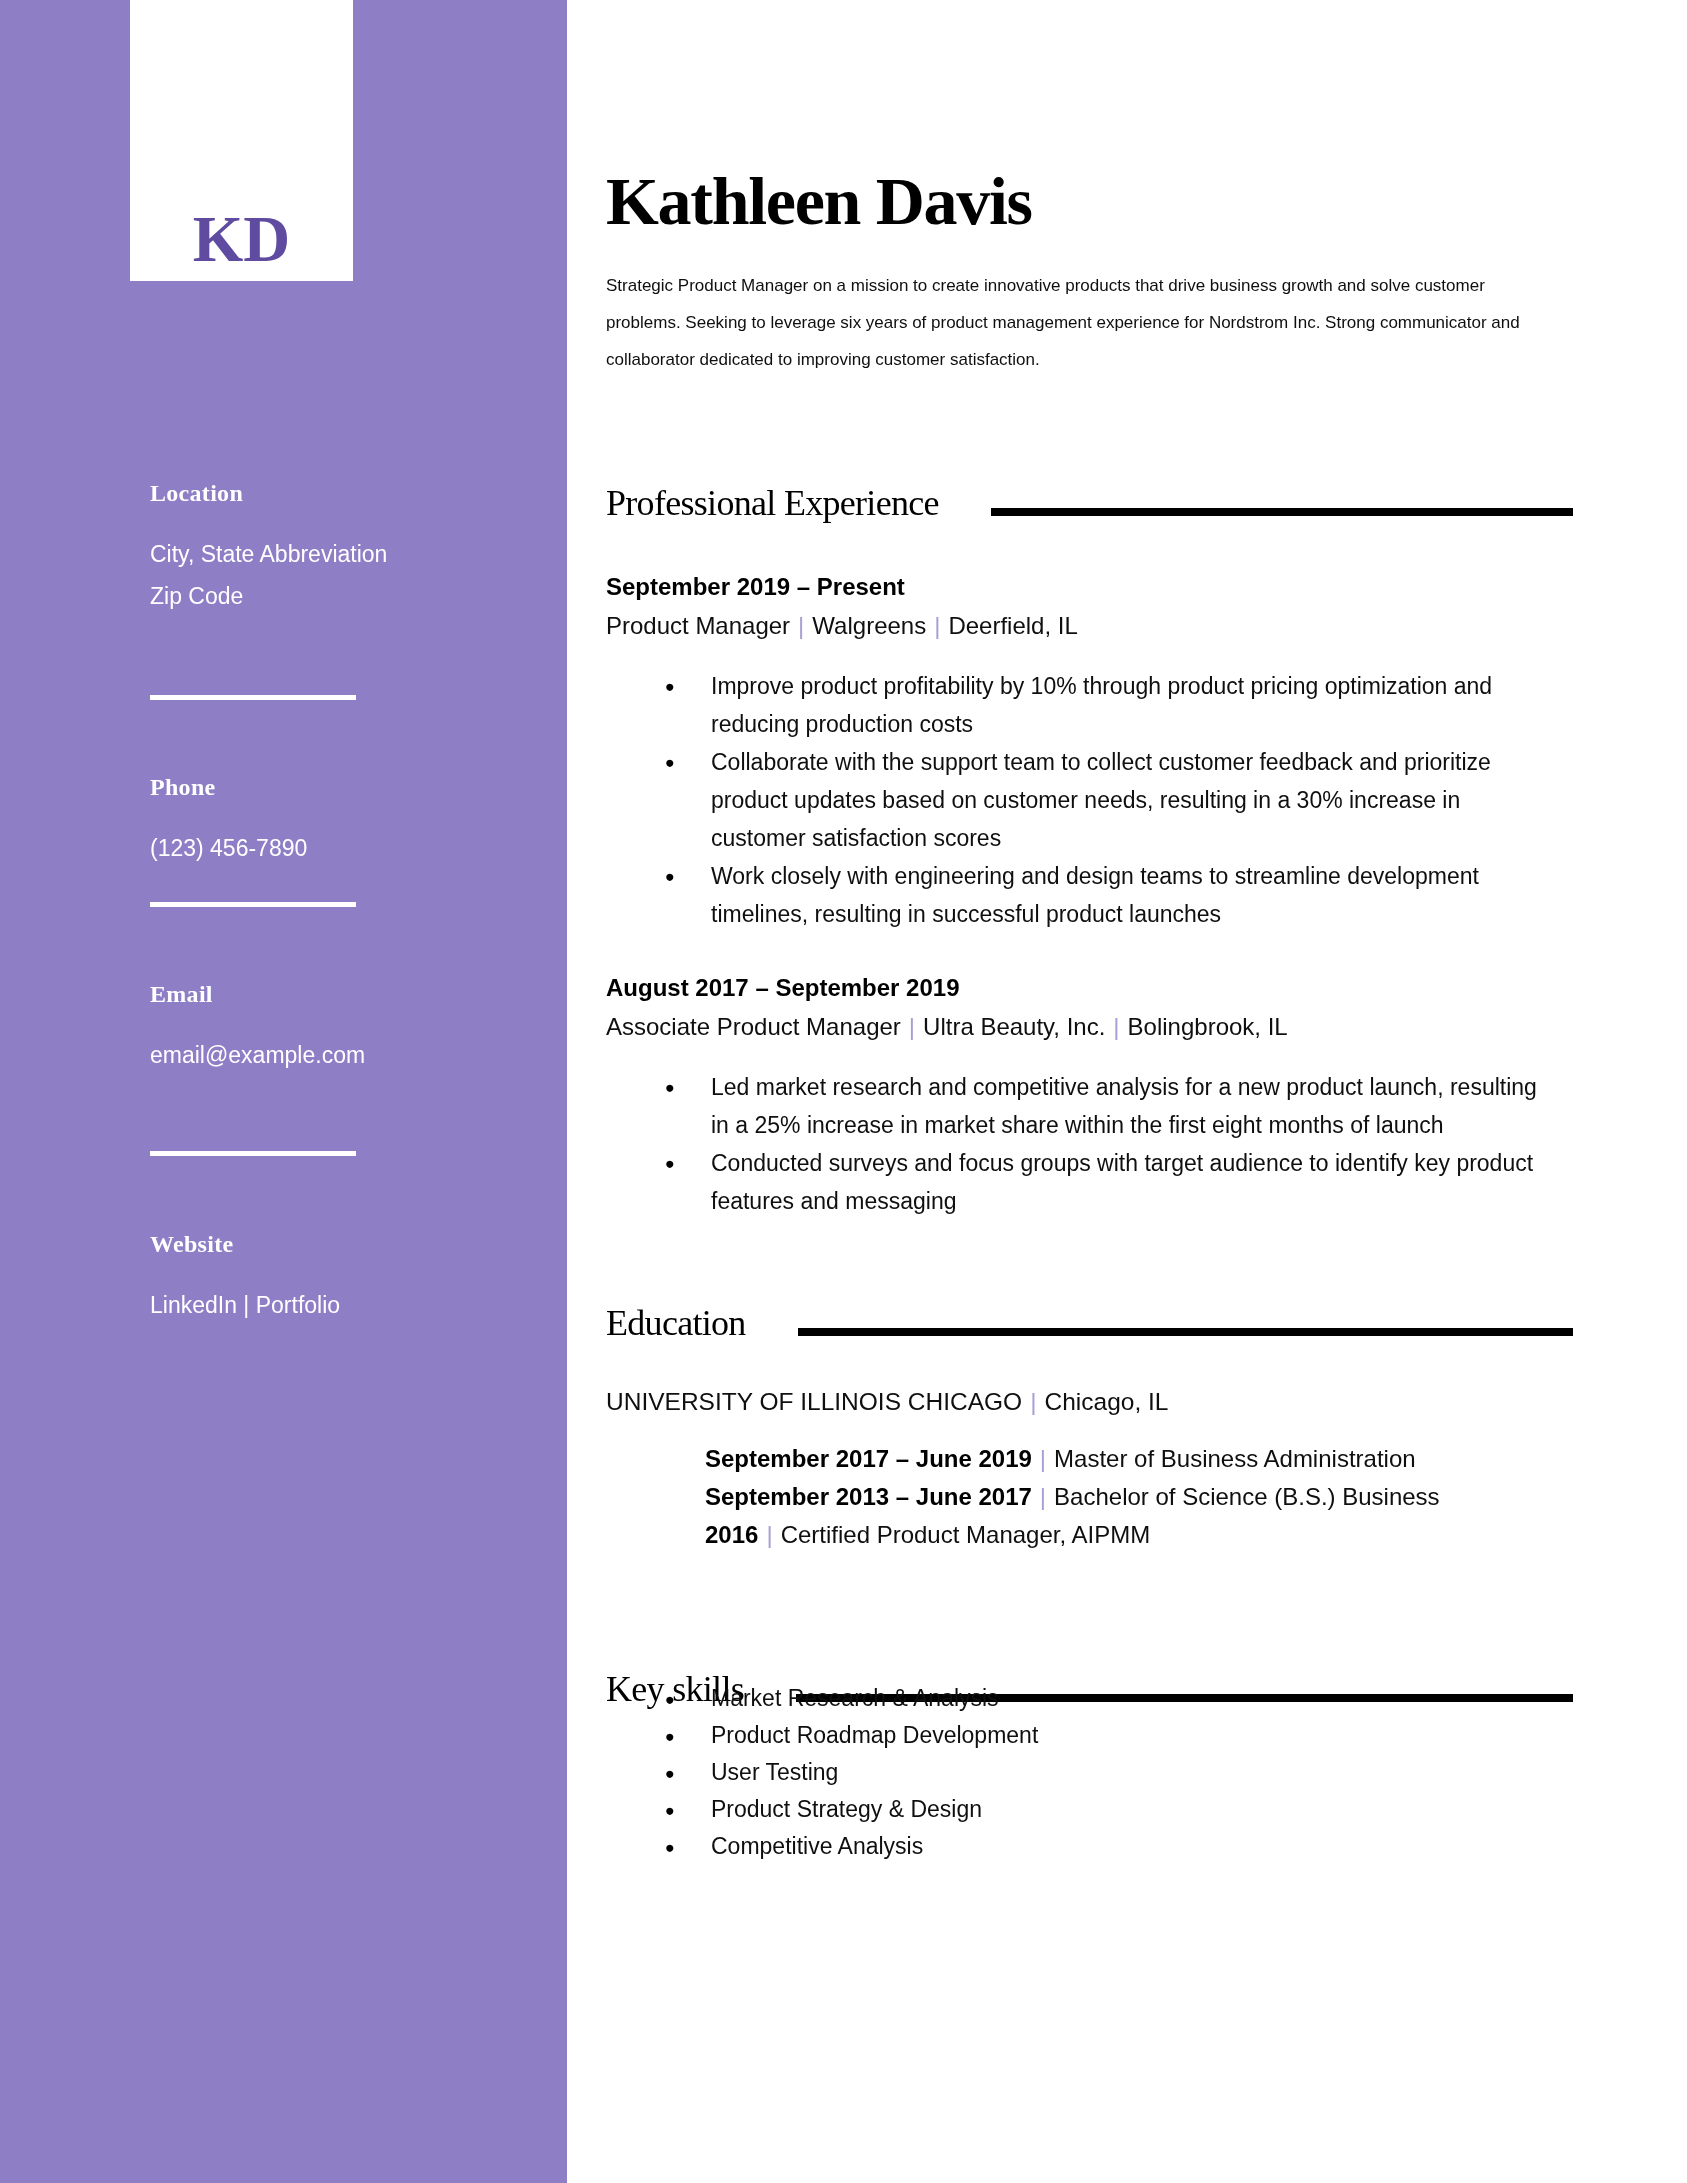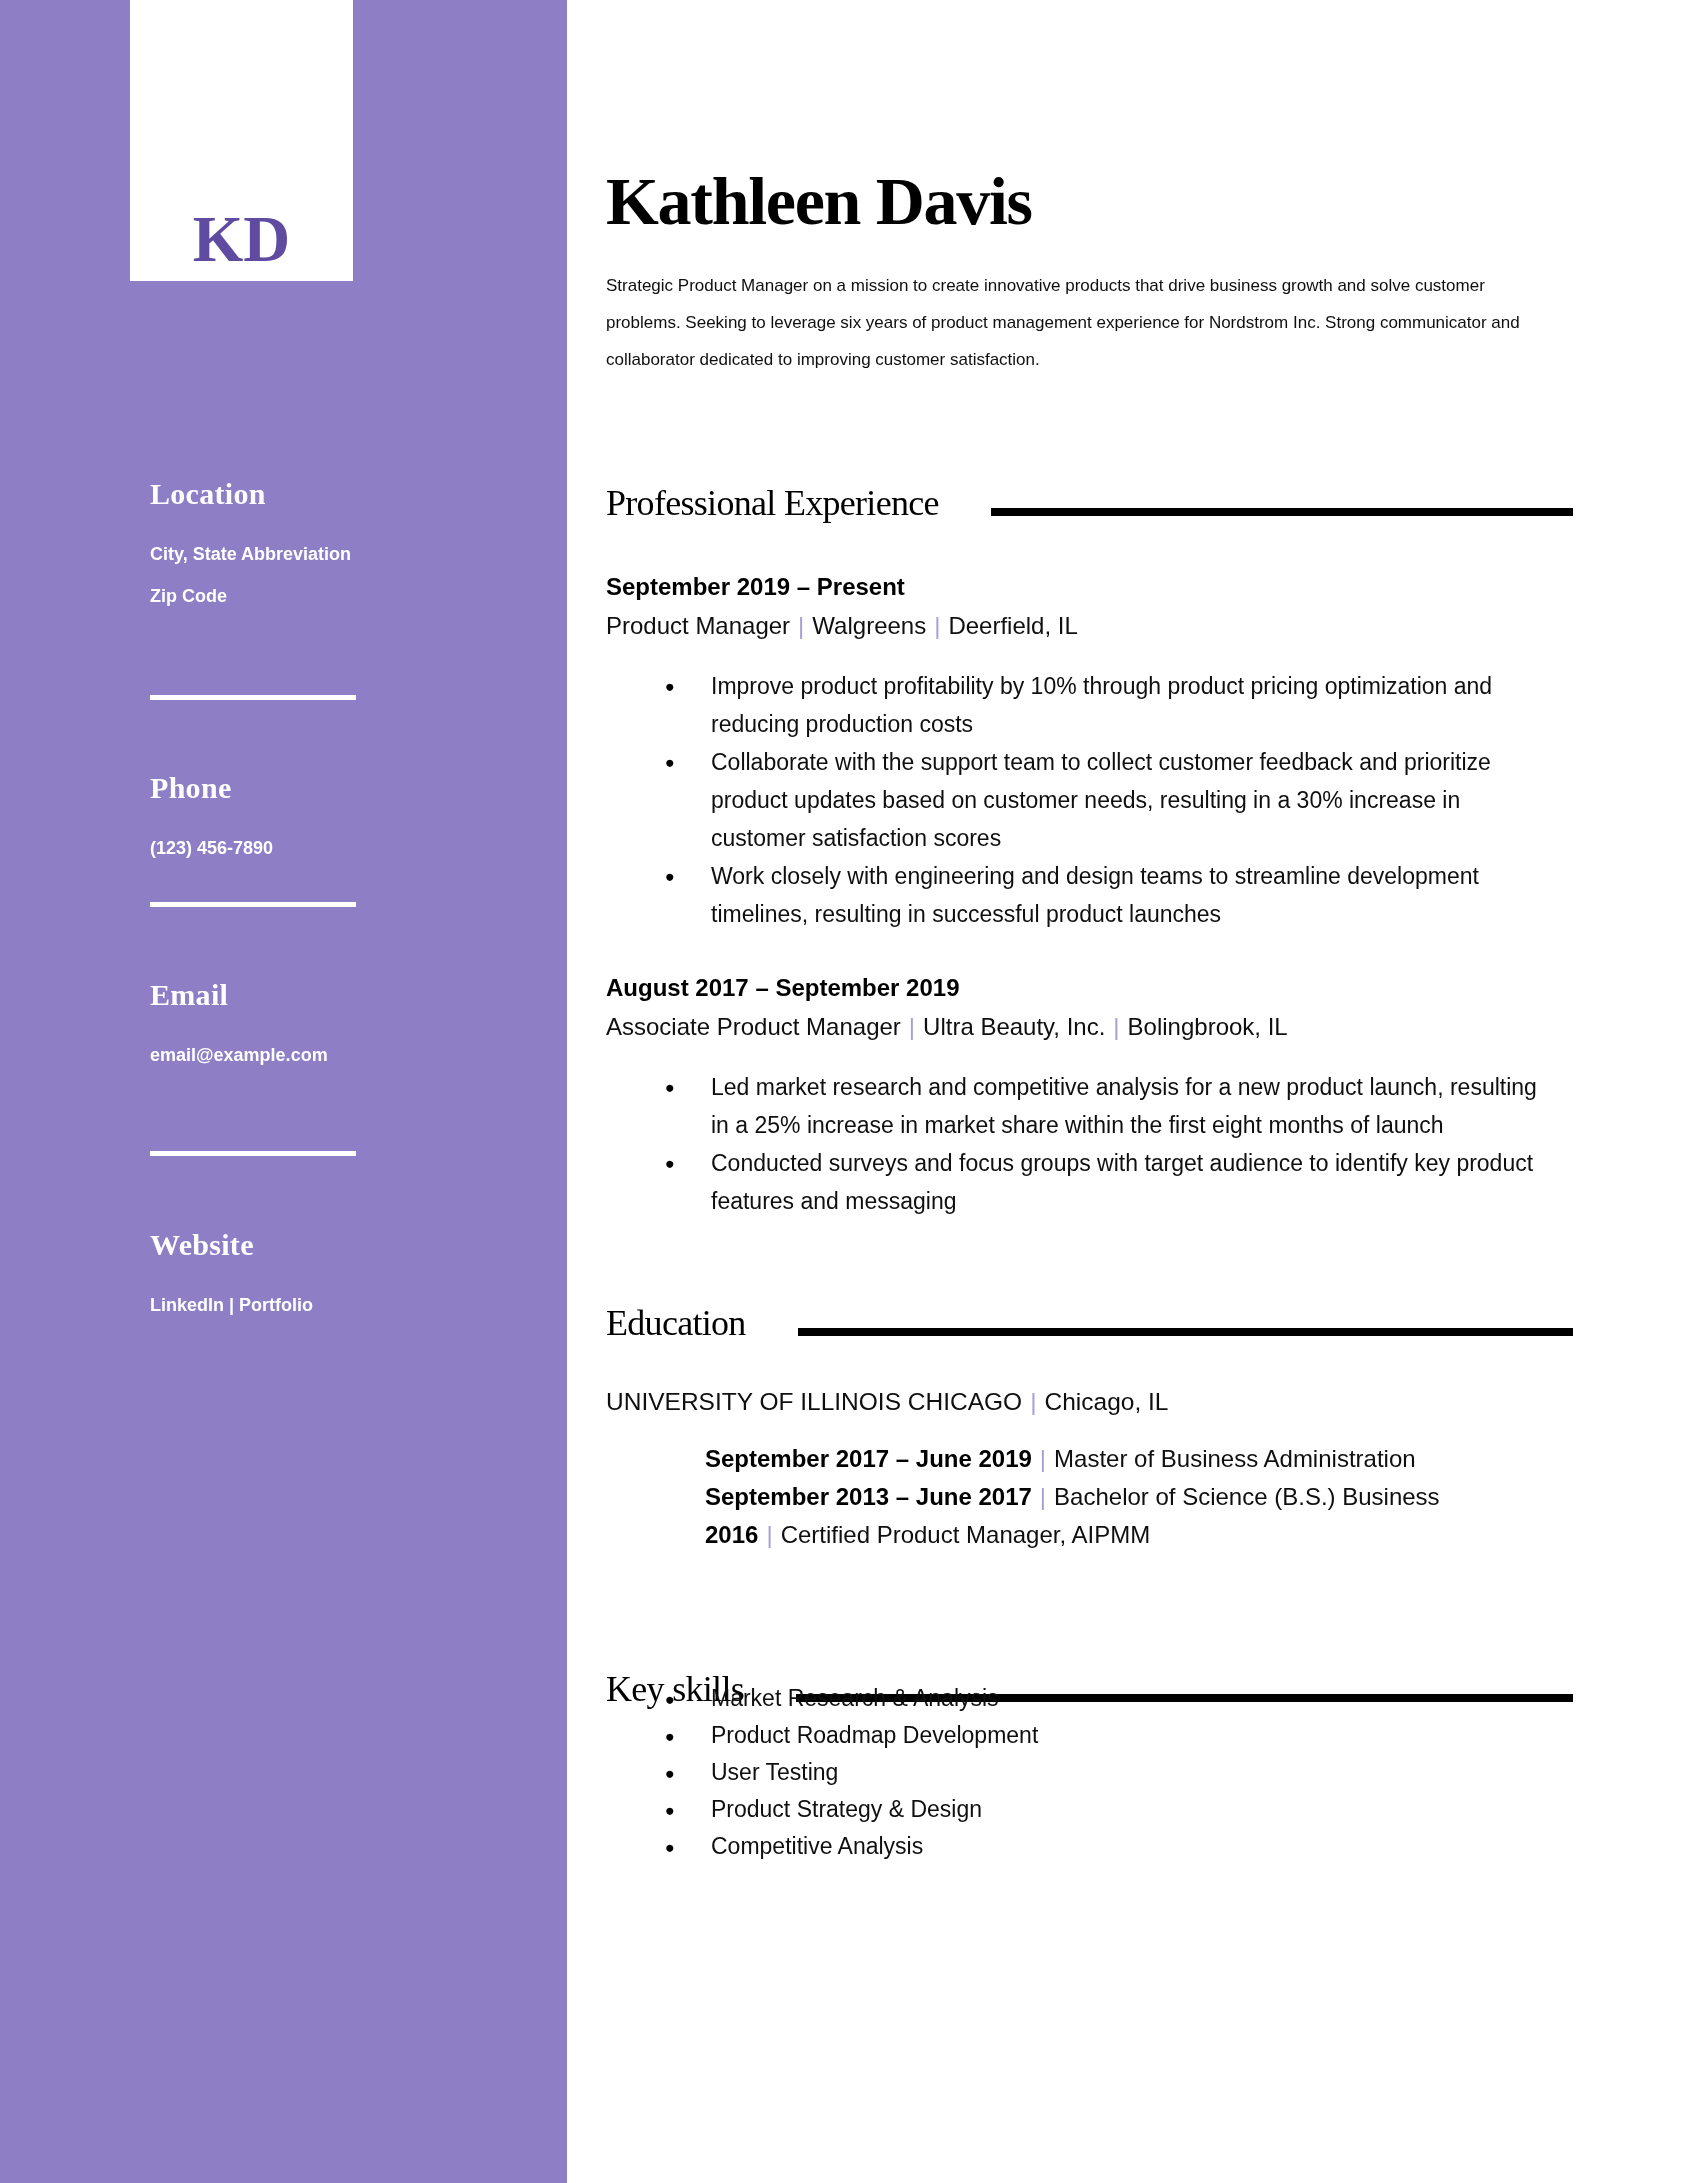--- a/index.html
+++ b/index.html
@@ -31,31 +31,31 @@
     font-weight:bold;
     font-size:65px;
     line-height:1;
     color:#5f4b9f;
     letter-spacing:0px;
   }
   .side-sec { position:absolute; left:150px; right:40px; }
   .side-h {
     font-family:"Liberation Serif", serif;
     font-weight:bold;
-    font-size:30px;
+    font-size:24px;
     line-height:41px;
     color:#ffffff;
     letter-spacing:0.3px;
   }
   .side-v {
     margin-top:18.5px;
-    font-size:18px;
+    font-size:23px;
     line-height:42px;
     color:#ffffff;
-    font-weight:bold;
+    font-weight:normal;
   }
   .side-div {
     position:absolute; left:150px;
     width:206px; height:5.3px;
     background:#ffffff;
   }
 
   
   .main { position:absolute; left:606px; top:0; width:967px; }
   .name {

